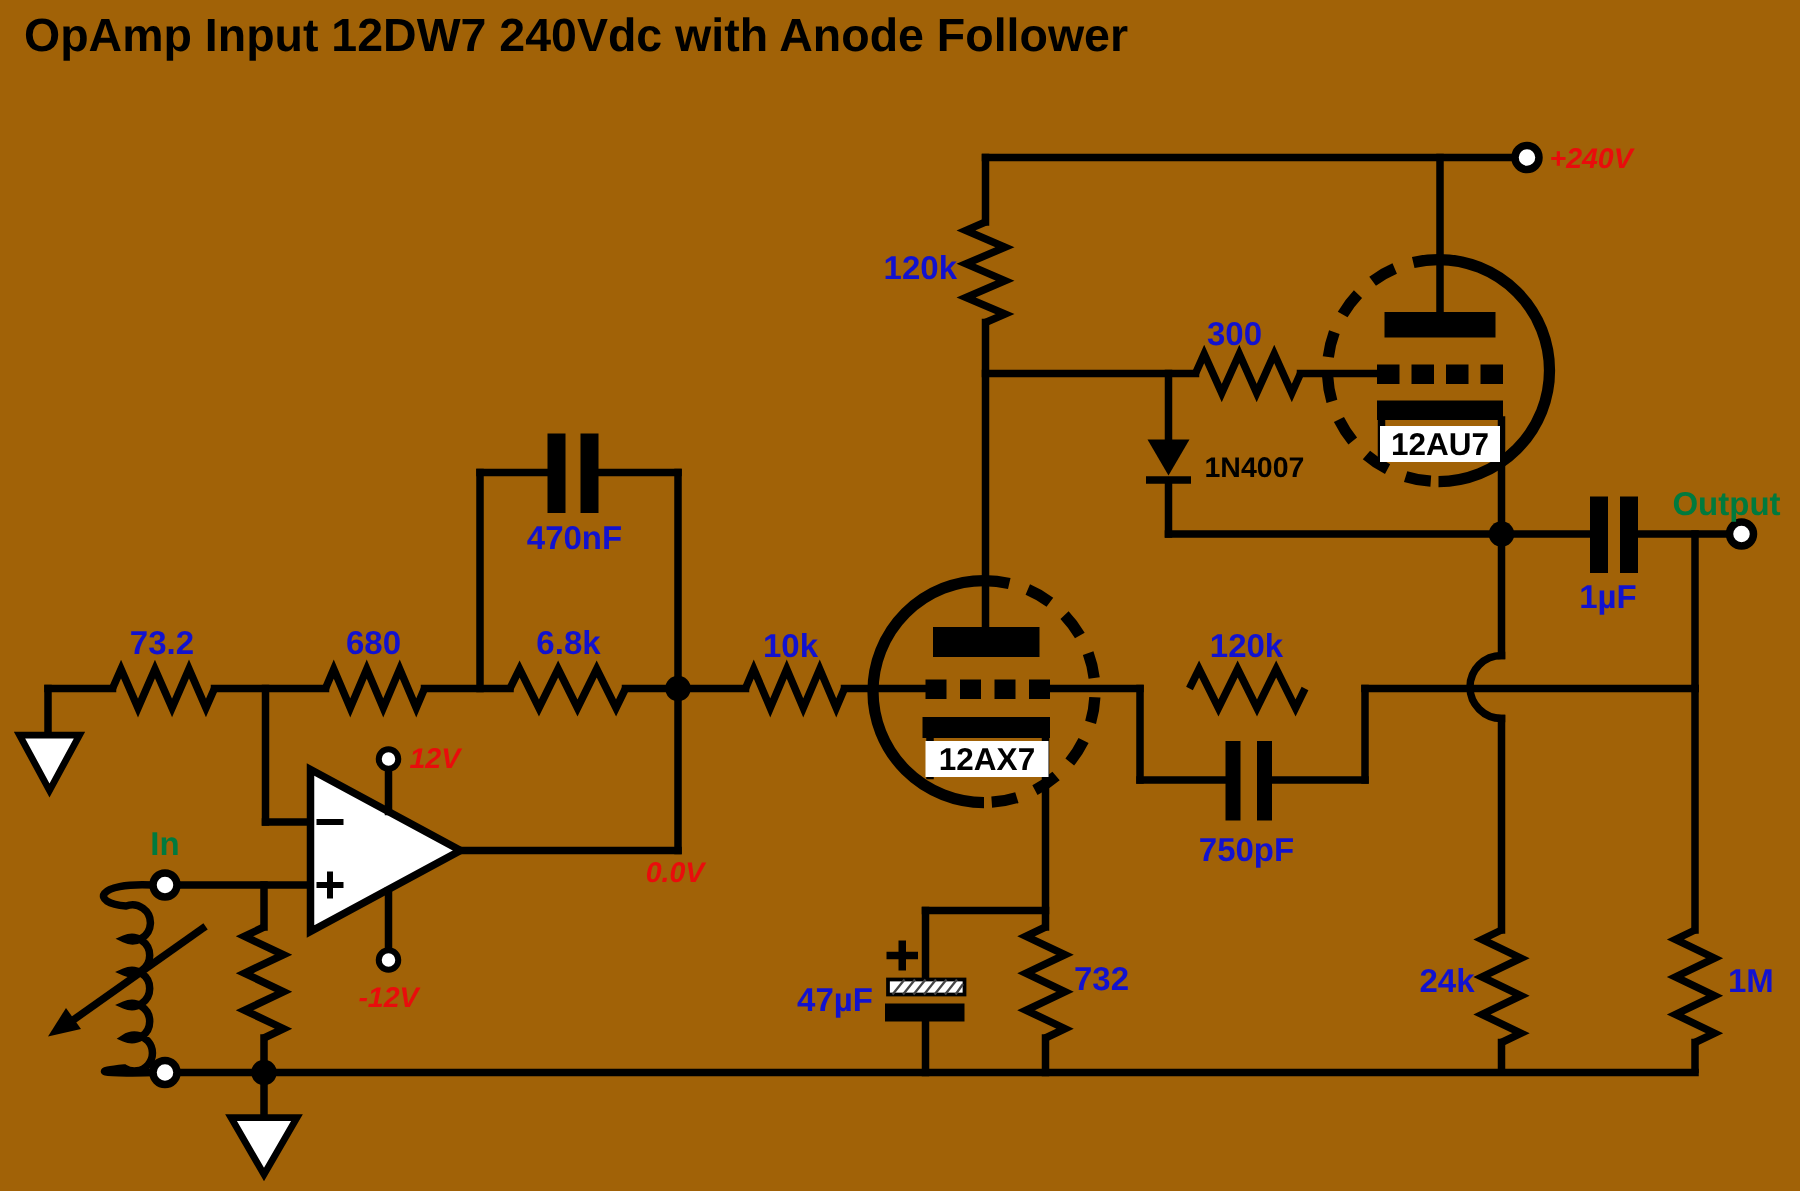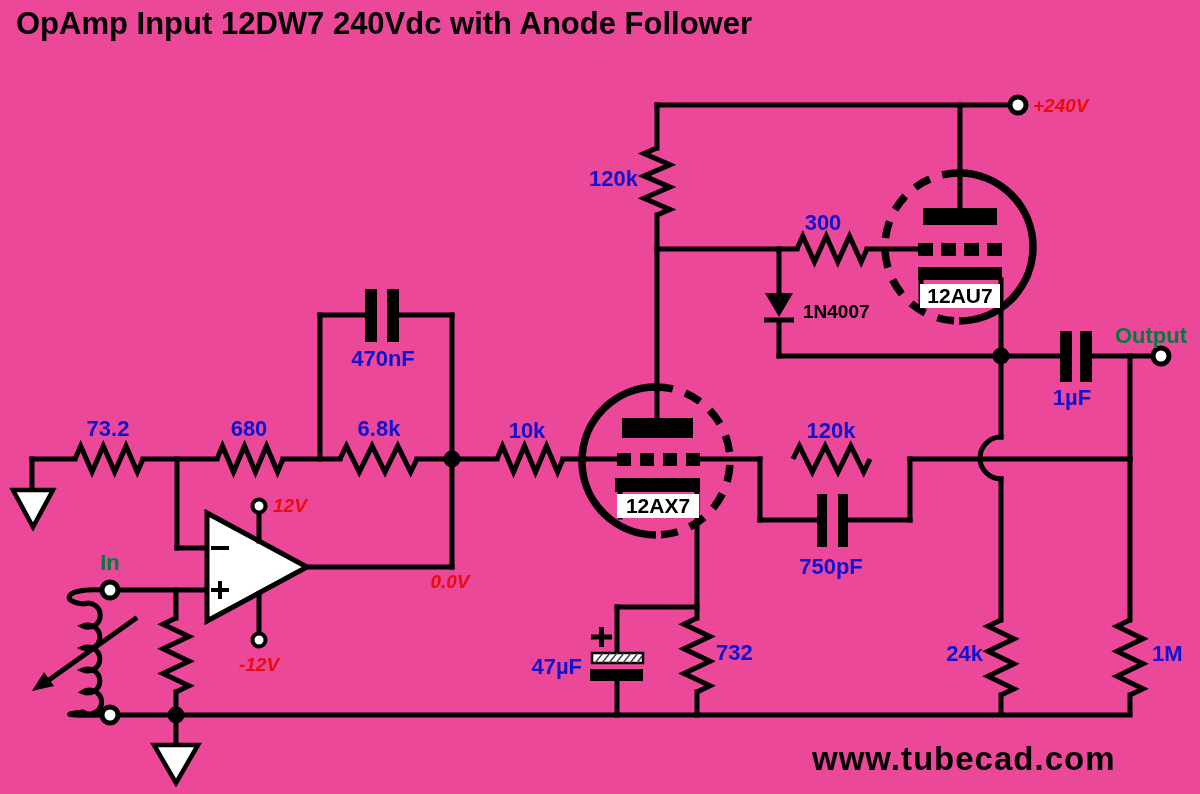--- a/index.html
+++ b/index.html
@@ -1,16 +1,16 @@
 <!DOCTYPE html>
 <html><head>
 <meta charset="utf-8">
 <style>
   html,body{margin:0;padding:0;background:#ffffff;}
-  #canvas{position:relative;width:1200px;height:794px;background:#ec4899;overflow:hidden;
+  #canvas{position:relative;width:1200px;height:794px;background:#a16207;overflow:hidden;
           font-family:"Liberation Sans",sans-serif;}
   #title{position:absolute;left:16px;top:6px;font-size:31px;font-weight:bold;color:#000;
          letter-spacing:0px;white-space:nowrap;}
   #website{position:absolute;left:812px;top:740px;font-size:33px;font-weight:bold;color:#000;
            letter-spacing:1px;white-space:nowrap;}
   svg{position:absolute;left:0;top:0;}
   .wire{stroke:#000;stroke-width:5;fill:none;stroke-linecap:square;}
   .thin{stroke:#000;stroke-width:4;fill:none;}
   .comp{stroke:#000;stroke-width:5;fill:none;stroke-linejoin:miter;}
   .bar{fill:#000;stroke:none;}
@@ -30,21 +30,20 @@
   .lbl-green{fill:#007a3e;font-size:22px;font-weight:bold;}
   .lbl-black{fill:#000;font-size:19px;font-weight:bold;}
   .lbl-tube{fill:#000;font-size:21px;font-weight:bold;}
 </style>
 </head>
 <body>
 
 <div id="canvas">
 
   <div id="title">OpAmp Input 12DW7 240Vdc with Anode Follower</div>
-  <div id="website">www.tubecad.com</div>
 
   <svg width="1200" height="794" viewBox="0 0 1200 794">
 
     <g>
 
       <path class="wire" d="M657 105 H1009"></path>
 
       <path class="wire" d="M657 105 V148"></path>
       <path class="wire" d="M657 215 V418"></path>
 

